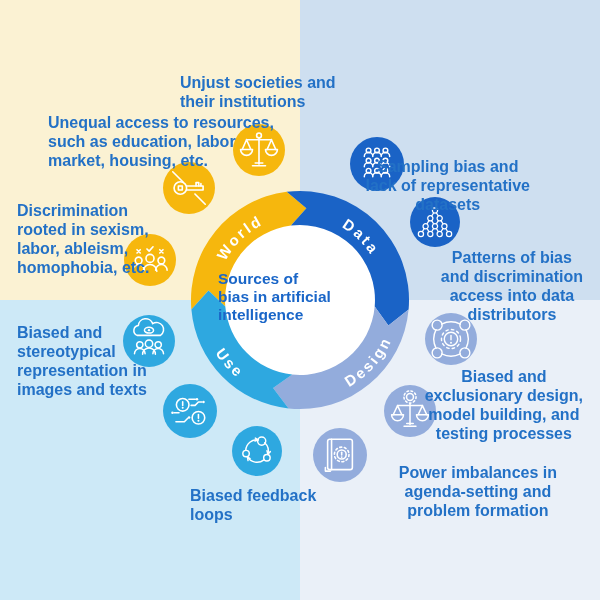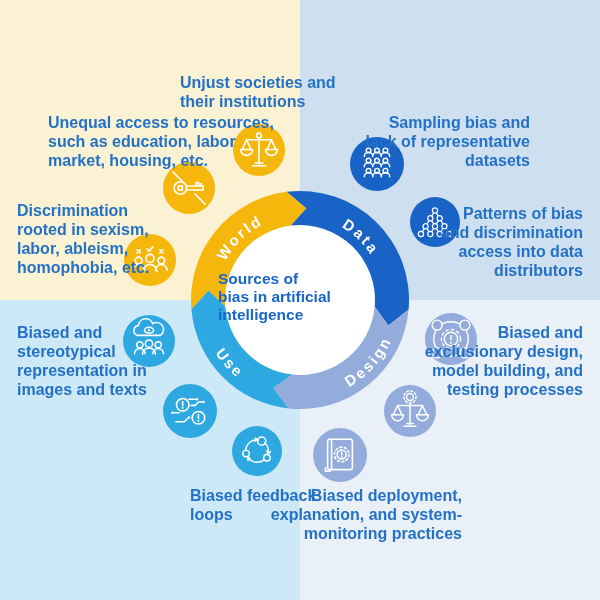--- a/index.html
+++ b/index.html
@@ -4,21 +4,21 @@
 <style>
   html,body{margin:0;padding:0;background:#fff;}
   #stage{position:relative;width:600px;height:600px;overflow:hidden;font-family:"Liberation Sans",sans-serif;}
   .quad{position:absolute;width:300px;height:300px;}
   #quad-world{left:0;top:0;}
   #quad-data{left:300px;top:0;}
   #quad-use{left:0;top:300px;}
   #quad-design{left:300px;top:300px;}
   #wheel{position:absolute;left:0;top:0;width:600px;height:600px;}
   .note{position:absolute;font-size:16px;font-weight:bold;line-height:1.18;color:#2371C6;white-space:pre;}
-  .note.right{text-align:right;}
+  .note.right{text-align:center;margin-top:44px;}
   #title{position:absolute;left:218px;top:270px;width:164px;text-align:left;
          font-size:15.5px;font-weight:bold;line-height:1.16;color:#1A66C8;white-space:pre-line;}
   #wheel text{font-family:"Liberation Sans",sans-serif;font-size:15px;font-weight:bold;
               fill:#ffffff;letter-spacing:2.5px;}
 </style>
 </head>
 <body>
 
 <div id="stage">
 
@@ -230,23 +230,23 @@
 lack of representative
 datasets</div>
   <div class="note right" style="right:17px;top:205px">Patterns of bias
 and discrimination
 access into data
 distributors</div>
   <div class="note right" style="right:17px;top:324px">Biased and
 exclusionary design,
 model building, and
 testing processes</div>
-  <div class="note right" style="right:138px;top:487px">Biased deployment,
-explanation, and system-
-monitoring practices</div>
+  <div class="note right" style="right:43px;top:420px">Power imbalances in
+agenda-setting and
+problem formation</div>
   <div class="note" style="left:17px;top:324px">Biased and
 stereotypical
 representation in
 images and texts</div>
   <div class="note" style="left:190px;top:487px">Biased feedback
 loops</div>
 
   <div id="title">Sources of
 bias in artificial
 intelligence</div>

